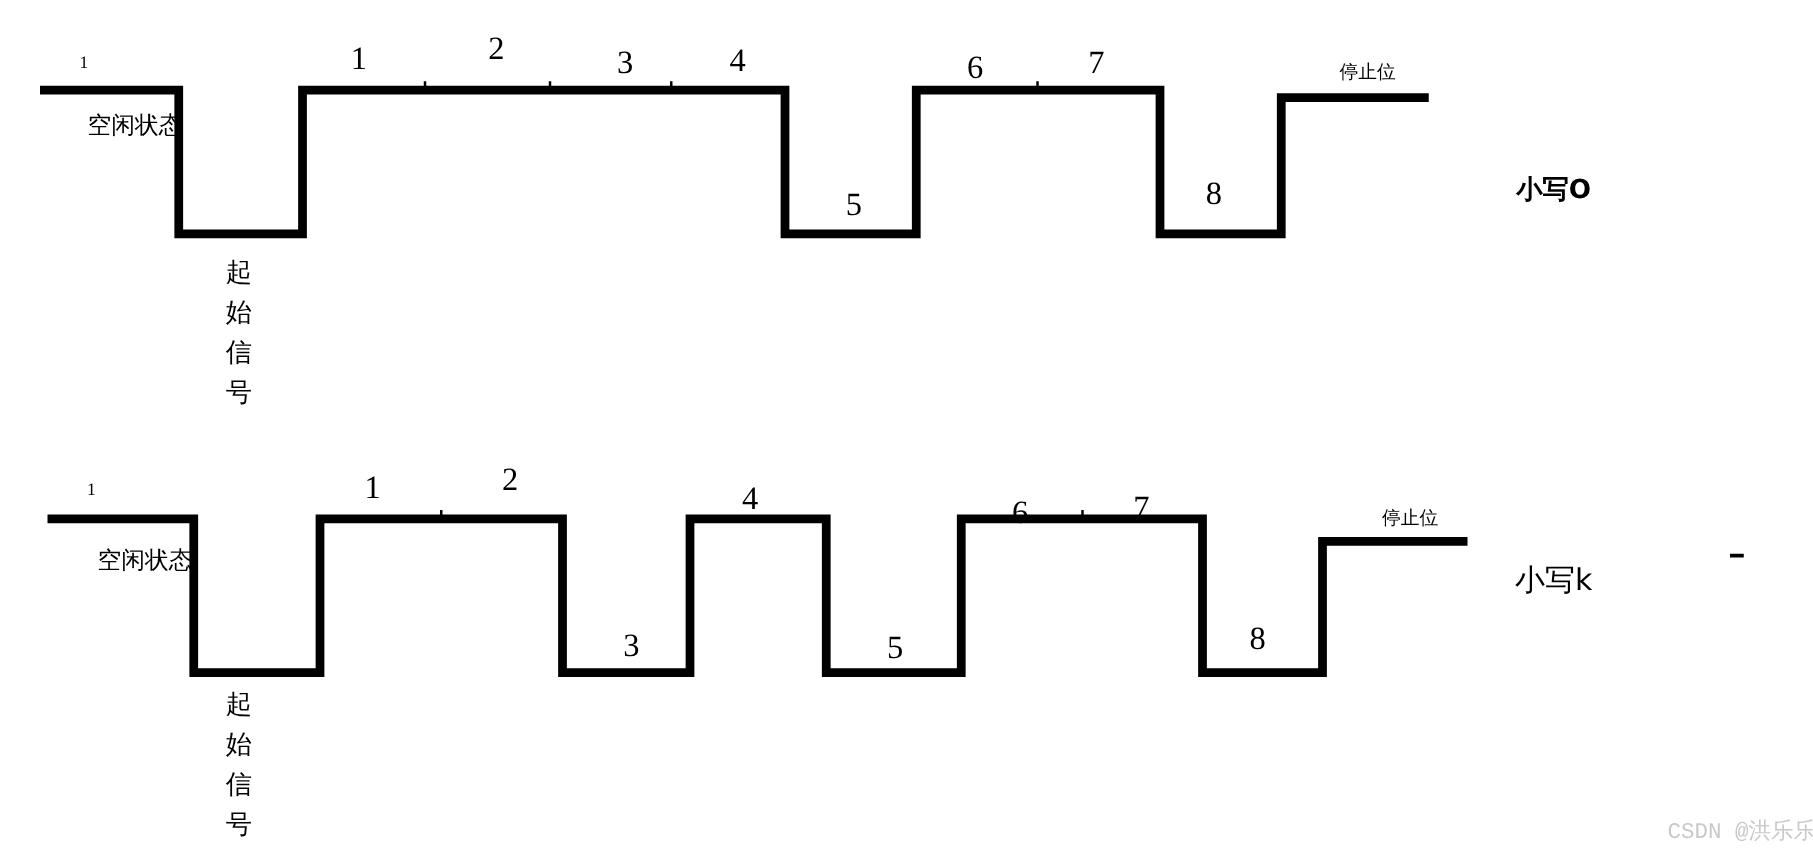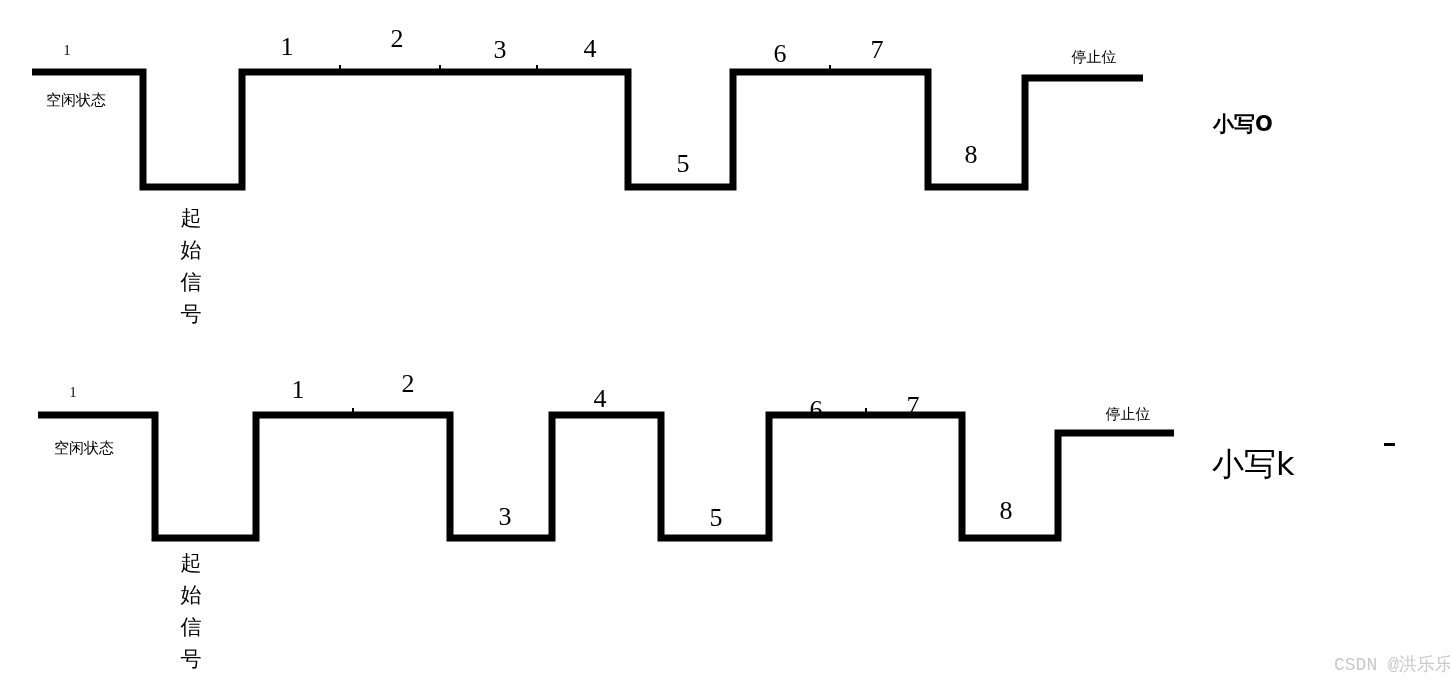--- a/index.html
+++ b/index.html
@@ -36,46 +36,48 @@
     font-size: 26px;
     font-family: "Liberation Serif", serif;
     transform: translate(-50%, -100%);
   }
   .tiny-one {
     font-size: 14px;
     font-family: "Liberation Serif", serif;
     transform: translate(-50%, -100%);
   }
   .idle-label {
-    font-size: 15px;
-    font-family: Liberation Sans, sans-serif;
+    font-size: 19px;
+    font-family: Liberation Mono, monospace;
     transform: translate(0, 0);
+    margin-left: 24px;
   }
   .stop-label {
     font-size: 15px;
     font-family: "DejaVu Sans", sans-serif;
     transform: translate(-50%, -100%);
   }
   .vert-label {
     font-size: 21px;
     font-family: "DejaVu Sans", sans-serif;
     transform: translate(-50%, 0);
     display: flex;
     flex-direction: column;
     align-items: center;
     gap: 11px;
   }
   .side-label-1 {
     font-size: 21px;
     font-family: "DejaVu Sans", sans-serif;
     font-weight: 600;
     transform: translate(0, -50%);
+    margin-top: 28px;
   }
   .side-label-2 {
-    font-size: 32px;
+    font-size: 24px;
     font-family: "DejaVu Sans", sans-serif;
     transform: translate(0, -50%);
   }
   .dash-mark {
     position: absolute;
     width: 11px;
     height: 3px;
     background: #000;
   }
   .watermark {

